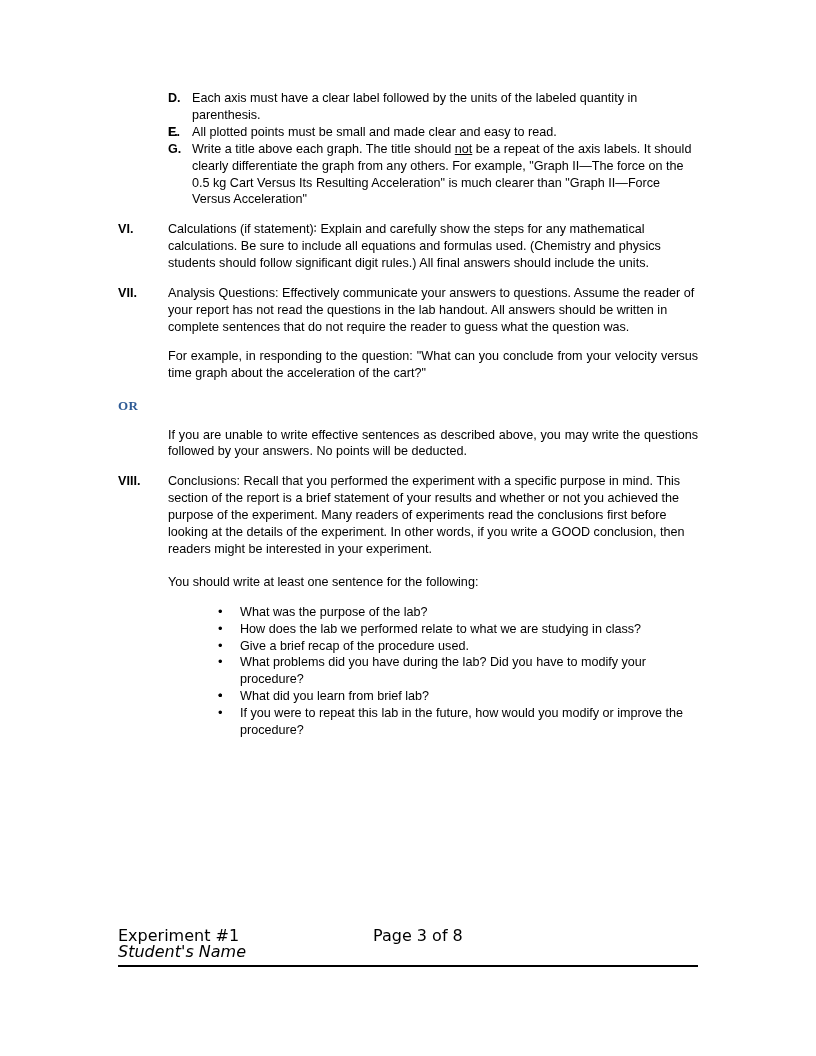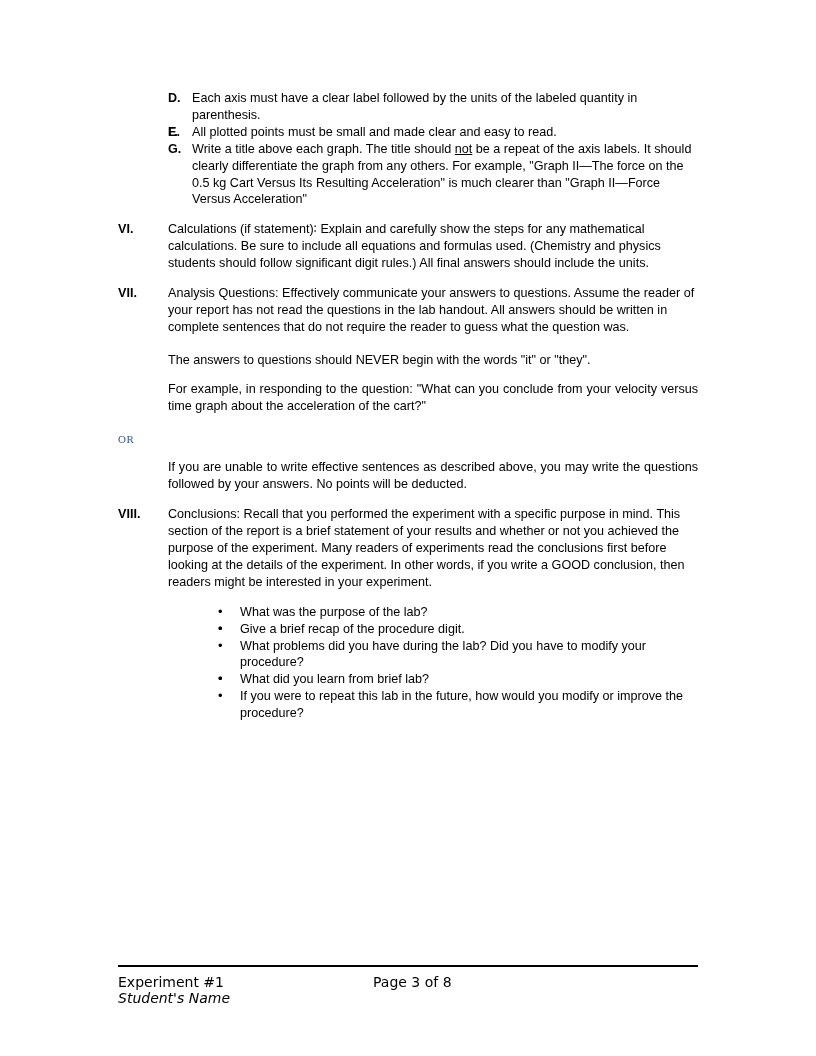--- a/index.html
+++ b/index.html
@@ -81,22 +81,22 @@
   .justify {
     text-align: justify;
     margin-top: 12px;
   }
 
   
   .or-label {
     margin-top: 16px;
     padding-left: 0px;
     font-family: "Liberation Serif", serif;
-    font-weight: normal;
-    font-size: 11px;
+    font-weight: bold;
+    font-size: 13px;
     letter-spacing: 0.5px;
   }
 
   
   .bullet-list {
     margin: 13px 0 0 0;
     padding: 0;
     list-style: none;
   }
   .bullet-item {
@@ -120,24 +120,24 @@
     position: absolute;
     left: 118px;
     top: 965px;
     width: 580px;
     height: 0;
     border-top: 2px solid #000000;
   }
   .footer {
     position: absolute;
     left: 118px;
-    top: 975px;
+    top: 928px;
     width: 580px;
     font-family: "DejaVu Sans", sans-serif;
-    font-size: 14px;
+    font-size: 16px;
     line-height: 15.5px;
   }
   .footer-row {
     position: relative;
     height: 15.5px;
   }
   .footer-left {
     position: absolute;
     left: 0;
     top: 0;
@@ -184,49 +184,50 @@
     <div class="roman-section">
       <span class="roman-marker">VI.</span>
       <span class="roman-body"><strong>Calculations</strong><span> (if statement)∶  </span><span>Explain and carefully show the steps for any mathematical calculations.  Be sure to include all equations and formulas used.  (Chemistry and physics students should follow significant digit rules.)  All final answers should include the units.</span></span>
     </div>
 
     <div class="roman-section">
       <span class="roman-marker">VII.</span>
       <span class="roman-body"><strong>Analysis Questions:</strong><span>  Effectively communicate your answers to questions.  </span><strong>Assume the reader of your report has not read the questions in the lab handout.</strong><span>  All answers should be written in complete sentences that do not require the reader to guess what the question was.</span></span>
     </div>
 
-    <div class="indent-para"><span>The answers to questions should </span><strong>NEVER</strong><span> begin with the words "it" or "they".</span></div>
 
     <div class="indent-para justify">For example, in responding to the question:  "What can you conclude from your velocity versus time graph about the acceleration of the cart?"</div>
 
 
     <div class="or-label" id="or-label" style="color: rgb(46, 91, 150);">OR</div>
 
     <div class="indent-para justify">If you are unable to write effective sentences as described above, you may write the questions followed by your answers.  No points will be deducted.</div>
 
     <div class="roman-section">
       <span class="roman-marker">VIII.</span>
       <span class="roman-body"><strong>Conclusions:</strong><span>  Recall that you performed the experiment with a specific purpose in mind.  This section of the report is a brief statement of your results and whether or not you achieved the purpose of the experiment.  Many readers of experiments read the conclusions first before looking at the details of the experiment.  In other words, if you write a GOOD conclusion, then readers might be interested in your experiment.</span></span>
     </div>
 
+    <div class="indent-para">You should write at least one sentence for the following:</div>
 
     <ul class="bullet-list">
 
       <li class="bullet-item">
         <span class="bullet-dot">•</span>
         <span>What was the purpose of the lab?</span>
       </li>
 
       <li class="bullet-item">
         <span class="bullet-dot">•</span>
-      </li>
-
-      <li class="bullet-item">
-        <span class="bullet-dot">•</span>
-        <span>Give a brief recap of the procedure digit.</span>
+        <span>How does the lab we performed relate to what we are studying in class?</span>
+      </li>
+
+      <li class="bullet-item">
+        <span class="bullet-dot">•</span>
+        <span>Give a brief recap of the procedure used.</span>
       </li>
 
       <li class="bullet-item">
         <span class="bullet-dot">•</span>
         <span>What problems did you have during the lab?  Did you have to modify your procedure?</span>
       </li>
 
       <li class="bullet-item">
         <span class="bullet-dot">•</span>
       </li>

